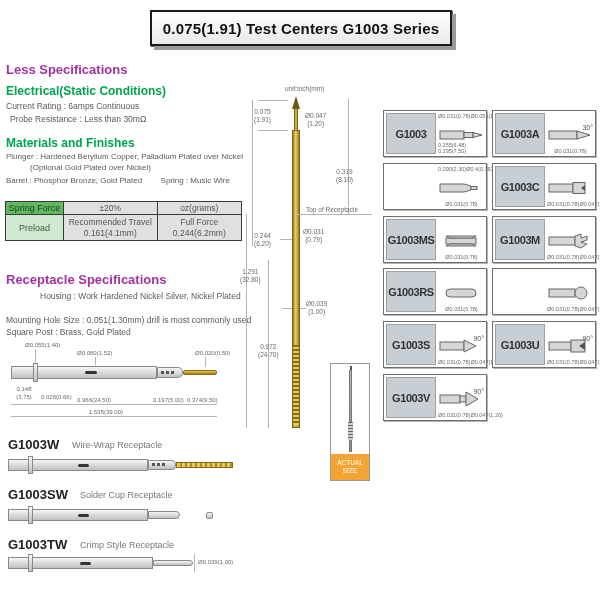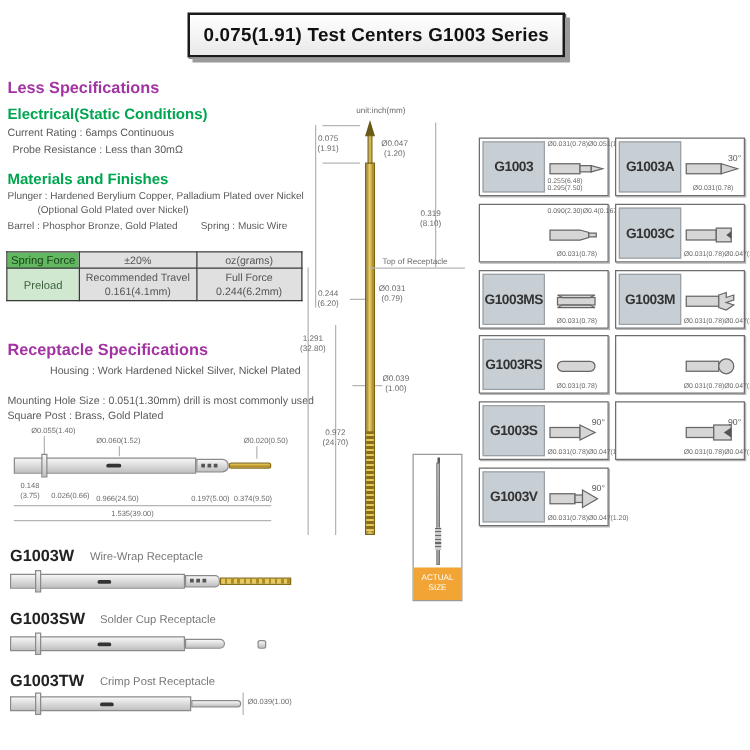--- a/index.html
+++ b/index.html
@@ -166,21 +166,21 @@
   <div class="variant-desc" style="left:80px; top:490px;">Solder Cup Receptacle</div>
   <div style="position:absolute; left:8px; top:506px; width:230px; height:20px;">
     <div class="metal" style="left:0; top:3px; width:140px; height:12px;"></div>
     <div class="metal" style="left:20px; top:0; width:5px; height:18px;"></div>
     <div style="position:absolute; left:70px; top:8px; width:11px; height:3px; background:#333; border-radius:2px;"></div>
     <div class="metal" style="left:140px; top:5px; width:32px; height:8px; border-radius:0 4px 4px 0;"></div>
     <div class="metal" style="left:198px; top:6px; width:7px; height:7px; border-radius:2px;"></div>
   </div>
 
   <div class="variant-code" style="left:8px; top:537px;">G1003TW</div>
-  <div class="variant-desc" style="left:80px; top:540px;">Crimp Post Receptacle</div>
+  <div class="variant-desc" style="left:80px; top:540px;">Crimp Style Receptacle</div>
   <div style="position:absolute; left:8px; top:554px; width:230px; height:22px;">
     <div class="metal" style="left:0; top:3px; width:145px; height:12px;"></div>
     <div class="metal" style="left:20px; top:0; width:5px; height:18px;"></div>
     <div style="position:absolute; left:72px; top:8px; width:11px; height:3px; background:#333; border-radius:2px;"></div>
     <div class="metal" style="left:145px; top:6px; width:40px; height:6px; border-radius:0 3px 3px 0;"></div>
     <div class="dimline" style="left:186px; top:0; width:1px; height:18px;"></div>
     <div class="tiny" style="left:190px; top:5px;">Ø0.039(1.00)</div>
   </div>
 
   <div class="c-label" style="left:285px; top:85px;">unit:inch(mm)</div>
@@ -384,20 +384,21 @@
           </svg>
         </div>
       <div class="lbl-angle">90°</div>
       <div class="lbl-bot">
           <span>Ø0.031(0.78)</span>
           <span>Ø0.047(1.20)</span>
         </div>
     </div>
   </div>
   <div class="cell" style="left:492px; top:321px;">
+    <div class="cell-name">G1003U</div>
     <div class="cell-draw">
       <div class="glyph">
           <svg width="50" height="18" viewBox="0 0 50 18">
             <rect class="msh" x="2" y="5" width="22" height="8"></rect>
             <rect class="msh" x="24" y="3" width="14" height="12"></rect>
             <polygon class="mdk" points="38,5 32,9 38,13"></polygon>
           </svg>
         </div>
       <div class="lbl-angle">90°</div>
       <div class="lbl-bot">

